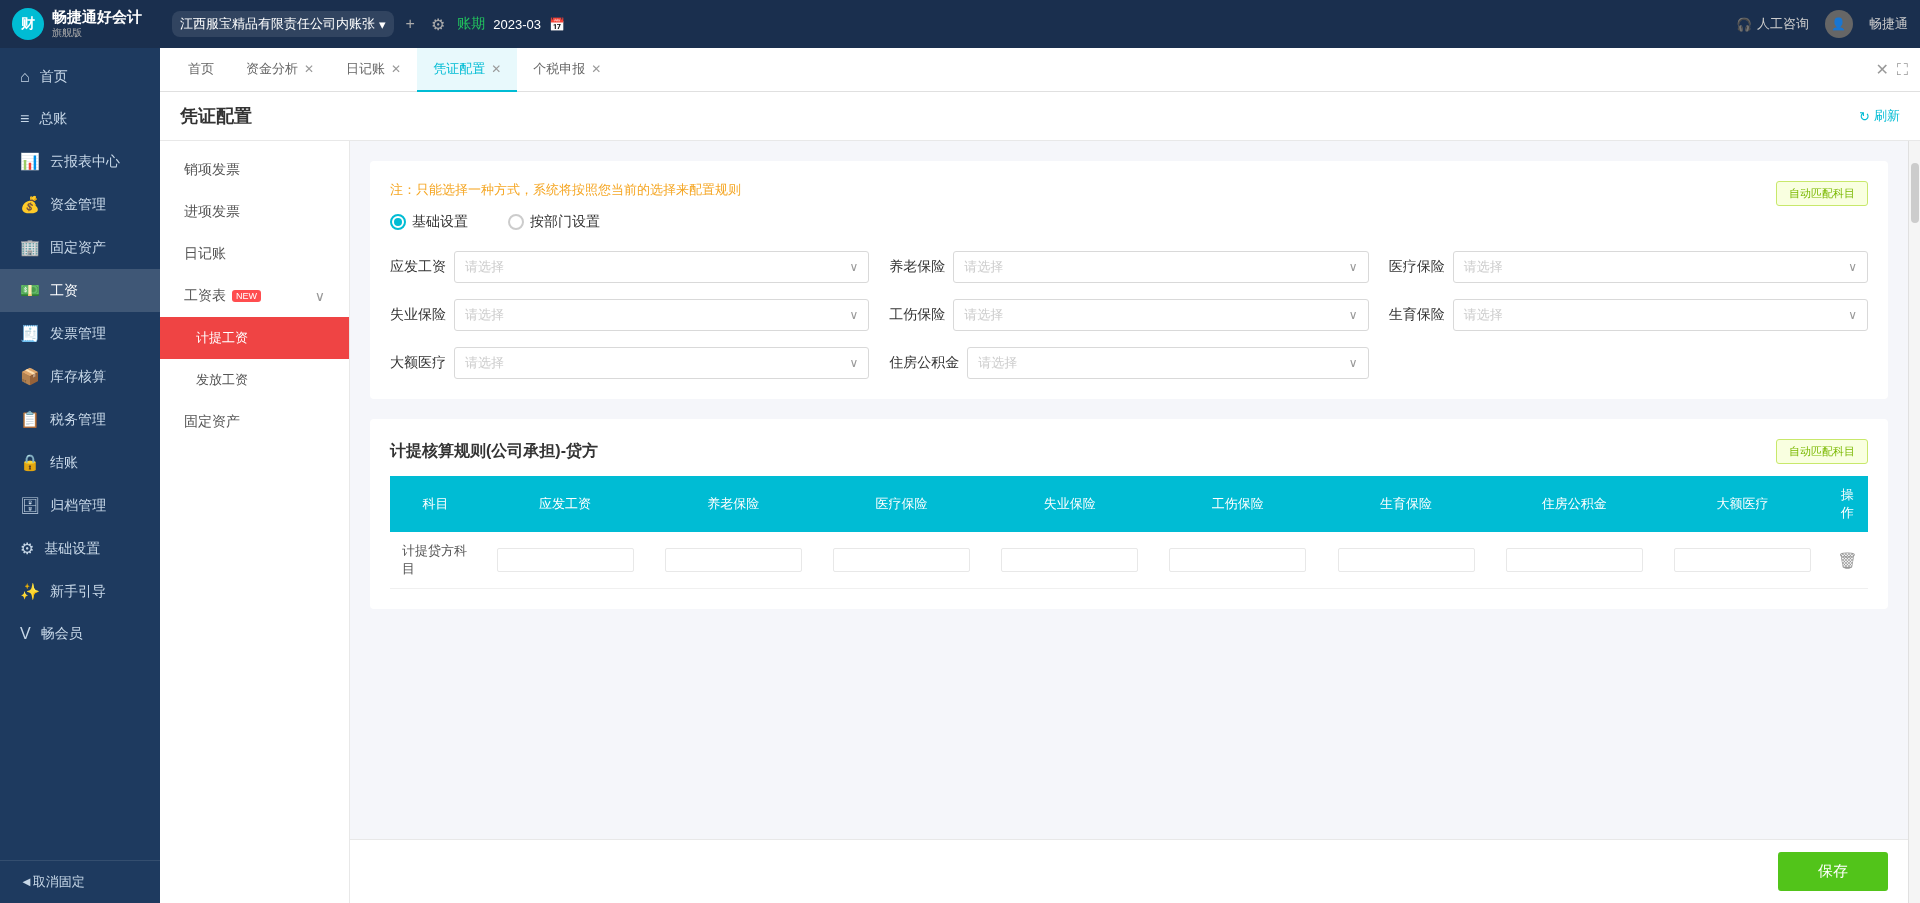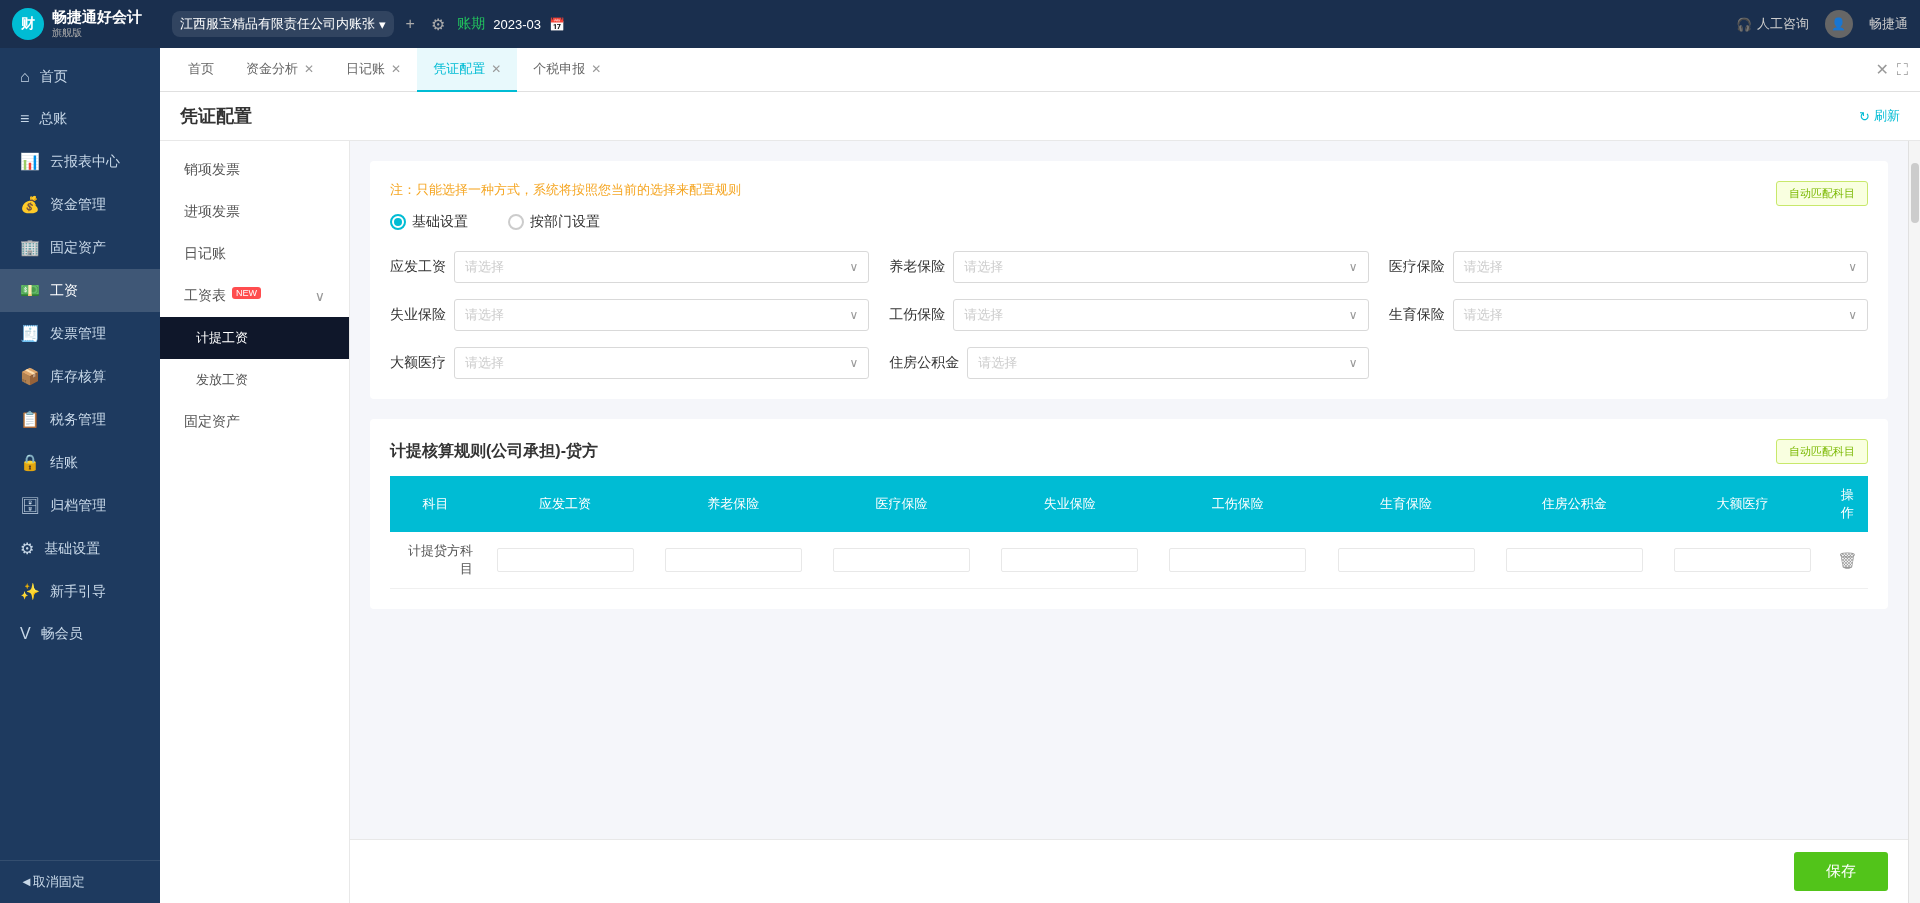--- a/index.html
+++ b/index.html
@@ -153,21 +153,21 @@
       flex-shrink: 0;
       padding-top: 8px;
     }
     .left-nav-item {
       padding: 12px 24px;
       color: #555;
       cursor: pointer;
       font-size: 14px;
       display: flex; align-items: center; gap: 6px;
     }
-    .left-nav-item.active { background: #0f172a; color: white; }
+    .left-nav-item.active { background: #ef4444; color: white; }
     .left-nav-item.sub { padding-left: 36px; font-size: 13px; }
     .nav-badge-new {
       background: #ff4d4f; color: white; font-size: 9px; padding: 1px 4px; border-radius: 3px;
     }
     .nav-expand { margin-left: auto; color: #999; }
 
     
     .main-content {
       flex: 1;
       overflow-y: auto;
@@ -247,38 +247,38 @@
     .section-title2 { font-size: 16px; font-weight: 600; color: #333; margin-bottom: 0; }
     .data-table { width: 100%; border-collapse: collapse; }
     .data-table th {
       background: #00bcd4; color: white; padding: 10px 8px;
       font-size: 13px; font-weight: 500; text-align: center;
     }
     .data-table td {
       padding: 10px 8px; text-align: center; font-size: 13px;
       border-bottom: 1px solid #f0f0f0;
     }
-    .data-table .row-label { text-align: right; padding-left: 12px; color: #555; }
+    .data-table .row-label { text-align: left; padding-left: 12px; color: #555; }
     .table-input {
       width: 90%; border: 1px solid #e8e8e8; border-radius: 2px;
       padding: 4px 6px; font-size: 12px; color: #333;
     }
     .delete-btn { color: #999; cursor: pointer; font-size: 16px; background: none; border: none; }
 
     
     .save-area {
       padding: 12px 20px;
       background: white;
       border-top: 1px solid #e8e8e8;
       display: flex;
       justify-content: flex-end;
     }
     .save-btn {
       background: #52c41a; color: white; border: none;
-      padding: 10px 32px; border-radius: 3px; font-size: 15px;
+      padding: 10px 40px; border-radius: 3px; font-size: 15px;
       cursor: pointer; font-weight: 500;
     }
 
     
     ::-webkit-scrollbar { width: 6px; }
     ::-webkit-scrollbar-thumb { background: #ccc; border-radius: 3px; }
 
     
     .main-content-wrapper {
       flex: 1;
@@ -436,21 +436,21 @@
         <div class="left-nav-item">
           <span>销项发票</span>
         </div>
         <div class="left-nav-item">
           <span>进项发票</span>
         </div>
         <div class="left-nav-item">
           <span>日记账</span>
         </div>
         <div class="left-nav-item" style="justify-content:space-between;">
-          <span style="display:flex;align-items:flex-start;gap:6px;">
+          <span style="display:flex;align-items:center;gap:6px;">
             <span>工资表</span>
             <span class="nav-badge-new">NEW</span>
           </span>
           <span class="nav-expand">∨</span>
         </div>
         <div class="left-nav-item sub active">
           <span>计提工资</span>
         </div>
         <div class="left-nav-item sub">
           <span>发放工资</span>

